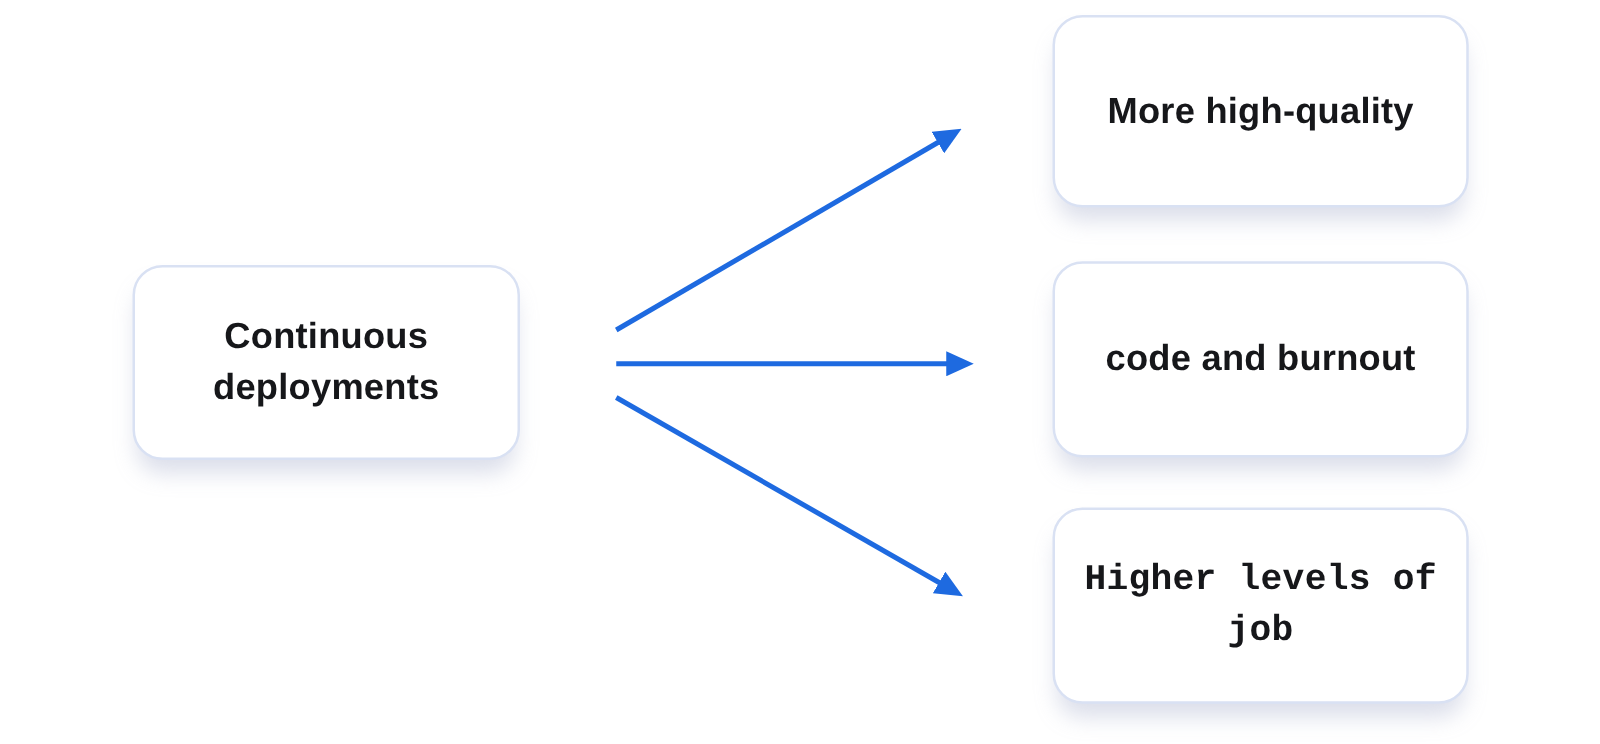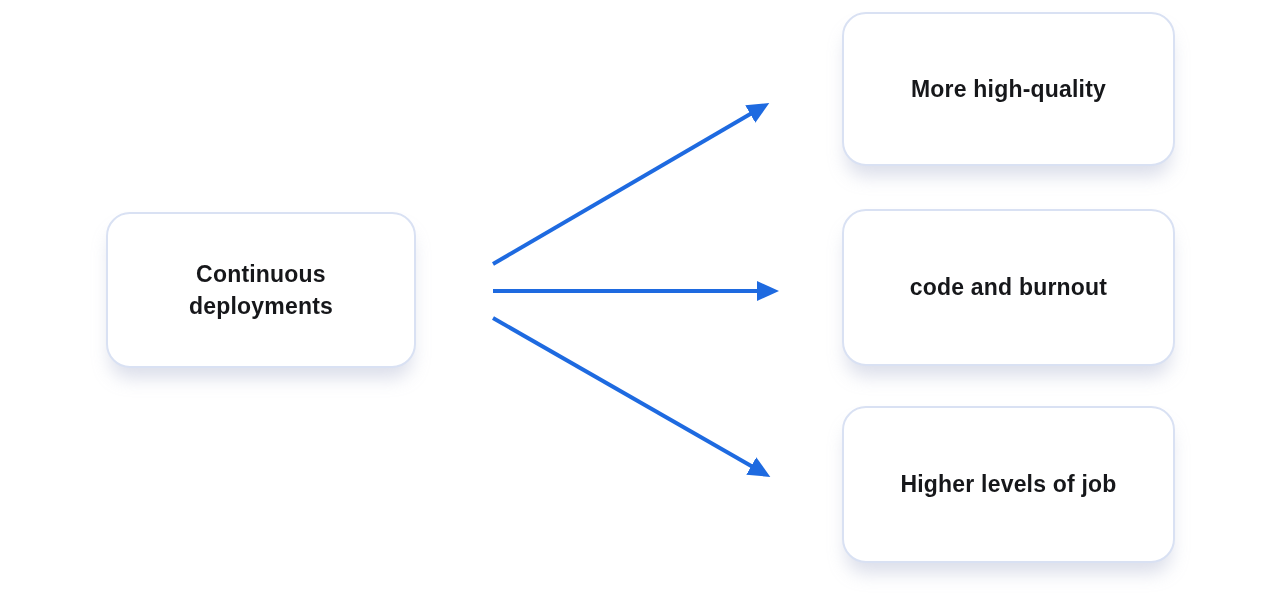--- a/index.html
+++ b/index.html
@@ -18,31 +18,31 @@
     border: 2px solid var(--node-border, #d9e1f3);
     border-radius: 24px;
     box-shadow: 0 14px 18px -4px rgba(151, 161, 196, 0.35);
     display: flex;
     align-items: center;
     justify-content: center;
     text-align: center;
   }
   .node-label {
     font-weight: 700;
-    font-size: 23px;
+    font-size: 29px;
     line-height: 1.4;
     letter-spacing: 0.2px;
     color: var(--text-color, #16171a);
   }
   .node-label .line { display: block; }
 
   .node-source  { left: 106px; top: 212px; width: 310px; height: 156px; }
   .node-target1 { left: 842px; top:  12px; width: 333px; height: 154px; }
   .node-target2 { left: 842px; top: 209px; width: 333px; height: 157px; }
-  .node-target3 { left: 842px; top: 406px; width: 333px; height: 157px; }
+  .node-target3 { left: 842px; top: 406px; width: 333px; height: 157px; font-family: Liberation Mono, monospace; }
 
   .arrows-layer {
     position: absolute;
     left: 0; top: 0;
     width: 1280px; height: 595px;
     pointer-events: none;
   }
   .arrow-line {
     stroke: var(--arrow-color, #1e6ae0);
     stroke-width: 4;

